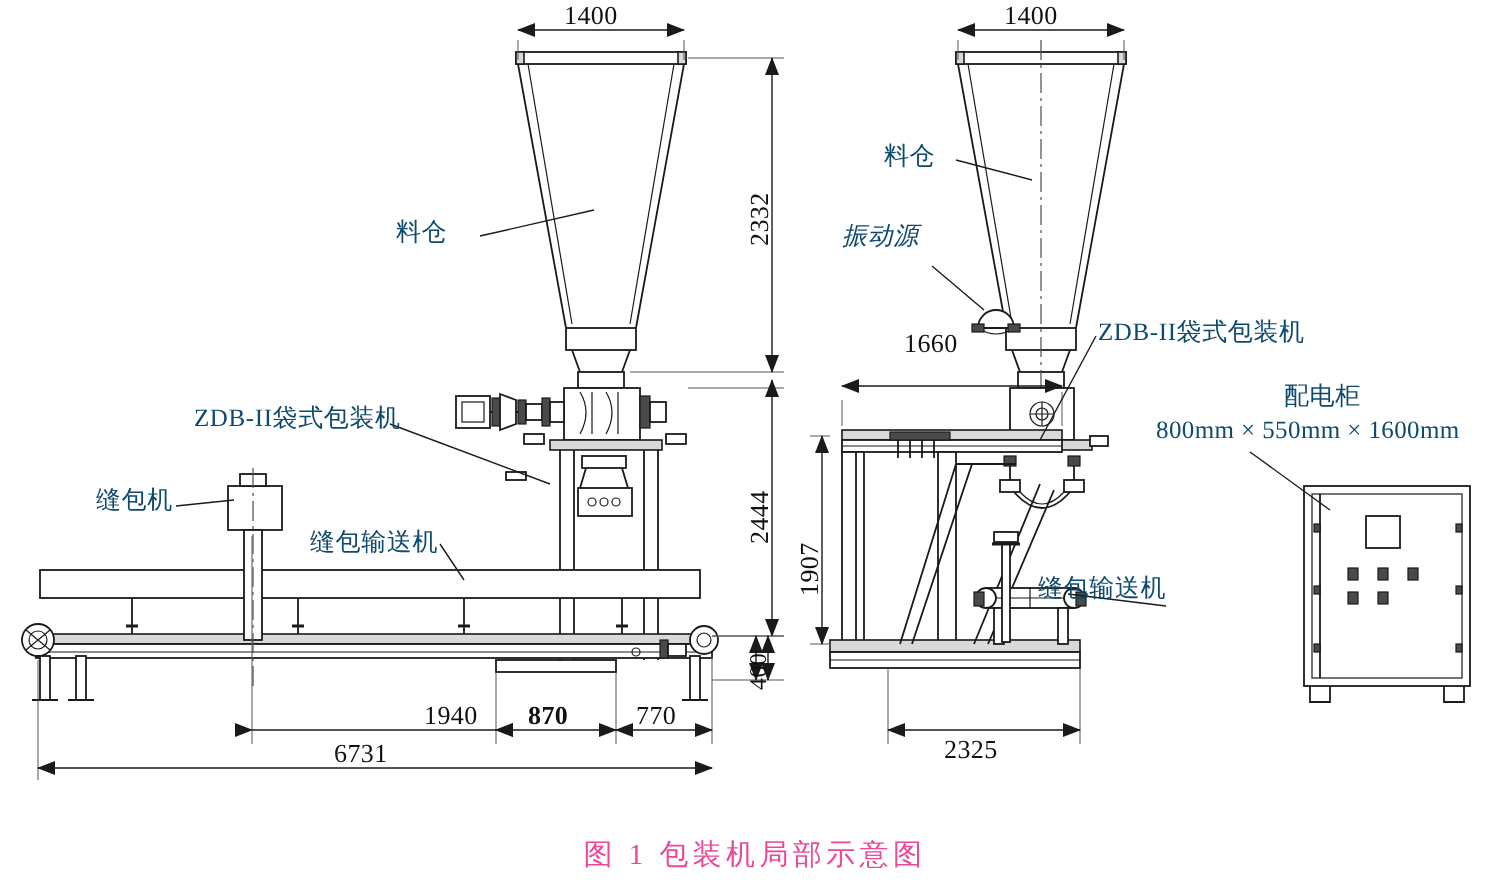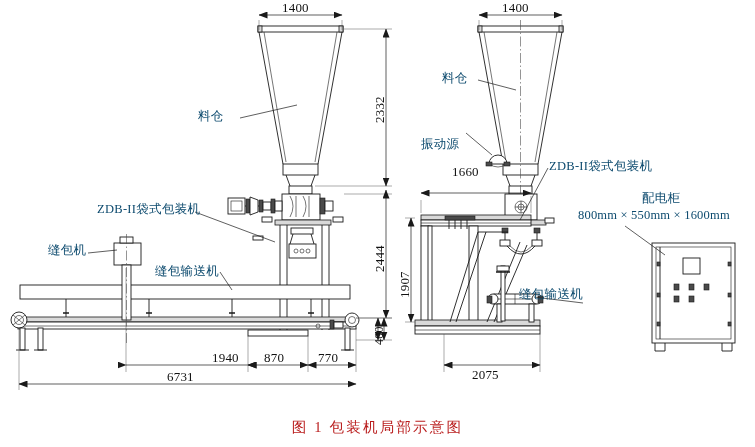--- a/index.html
+++ b/index.html
@@ -32,21 +32,21 @@
     transform-origin:0 0;
     transform:rotate(-90deg);
   }
   .caption{
     position:absolute;
     left:0;right:0;
     text-align:center;
     font-family:"Liberation Serif", serif;
     font-size:14.5px;
     letter-spacing:2.2px;
-    color:#b91c1c;
+    color:#ec4899;
   }
   .cab-line{font-size:12.5px;}
   .cab-line2{font-size:12.5px;letter-spacing:0.2px;text-align:center;}
 </style>
 </head>
 <body>
 
 <div id="stage">
 
   <svg id="dwg" viewBox="0 0 755 447">
@@ -344,41 +344,41 @@
   <div class="dim" style="left:282px;top:0px;">1400</div>
 
   <div class="dim vert" style="left:372px;top:123px;">2332</div>
 
   <div class="dim vert" style="left:372px;top:272px;">2444</div>
 
   <div class="dim vert" style="left:372px;top:345px;font-size:12px;">400</div>
 
   <div class="dim" style="left:165px;top:350px;margin-left:47px;">1940</div>
 
-  <div class="dim" style="left:264px;top:350px;">870</div>
+  <div class="dim" style="left:264px;top:350px;font-weight:bold;">870</div>
 
   <div class="dim" style="left:318px;top:350px;">770</div>
 
   <div class="dim" style="left:167px;top:369px;">6731</div>
 
   <div class="lbl" style="left:442px;top:72px;">料仓</div>
 
-  <div class="lbl" style="left:421px;top:138px;">振动源</div>
+  <div class="lbl" style="left:421px;top:112px;font-style:italic;">振动源</div>
 
   <div class="lbl" style="left:549px;top:160px;">ZDB-II袋式包装机</div>
 
   <div class="lbl" style="left:519px;top:288px;">缝包输送机</div>
 
   <div class="dim" style="left:502px;top:0px;">1400</div>
 
   <div class="dim" style="left:452px;top:164px;">1660</div>
 
   <div class="dim vert" style="left:397px;top:298px;">1907</div>
 
-  <div class="dim" style="left:472px;top:367px;">2075</div>
+  <div class="dim" style="left:472px;top:367px;">2325</div>
 
   <div class="lbl cab-line" style="left:642px;top:192px;">配电柜</div>
 
   <div class="lbl cab-line2" style="left:578px;top:209px;">800mm × 550mm × 1600mm</div>
 
   <div class="caption" style="top:418px;">图 1   包装机局部示意图</div>
 
 </div>
 
 </body></html>

